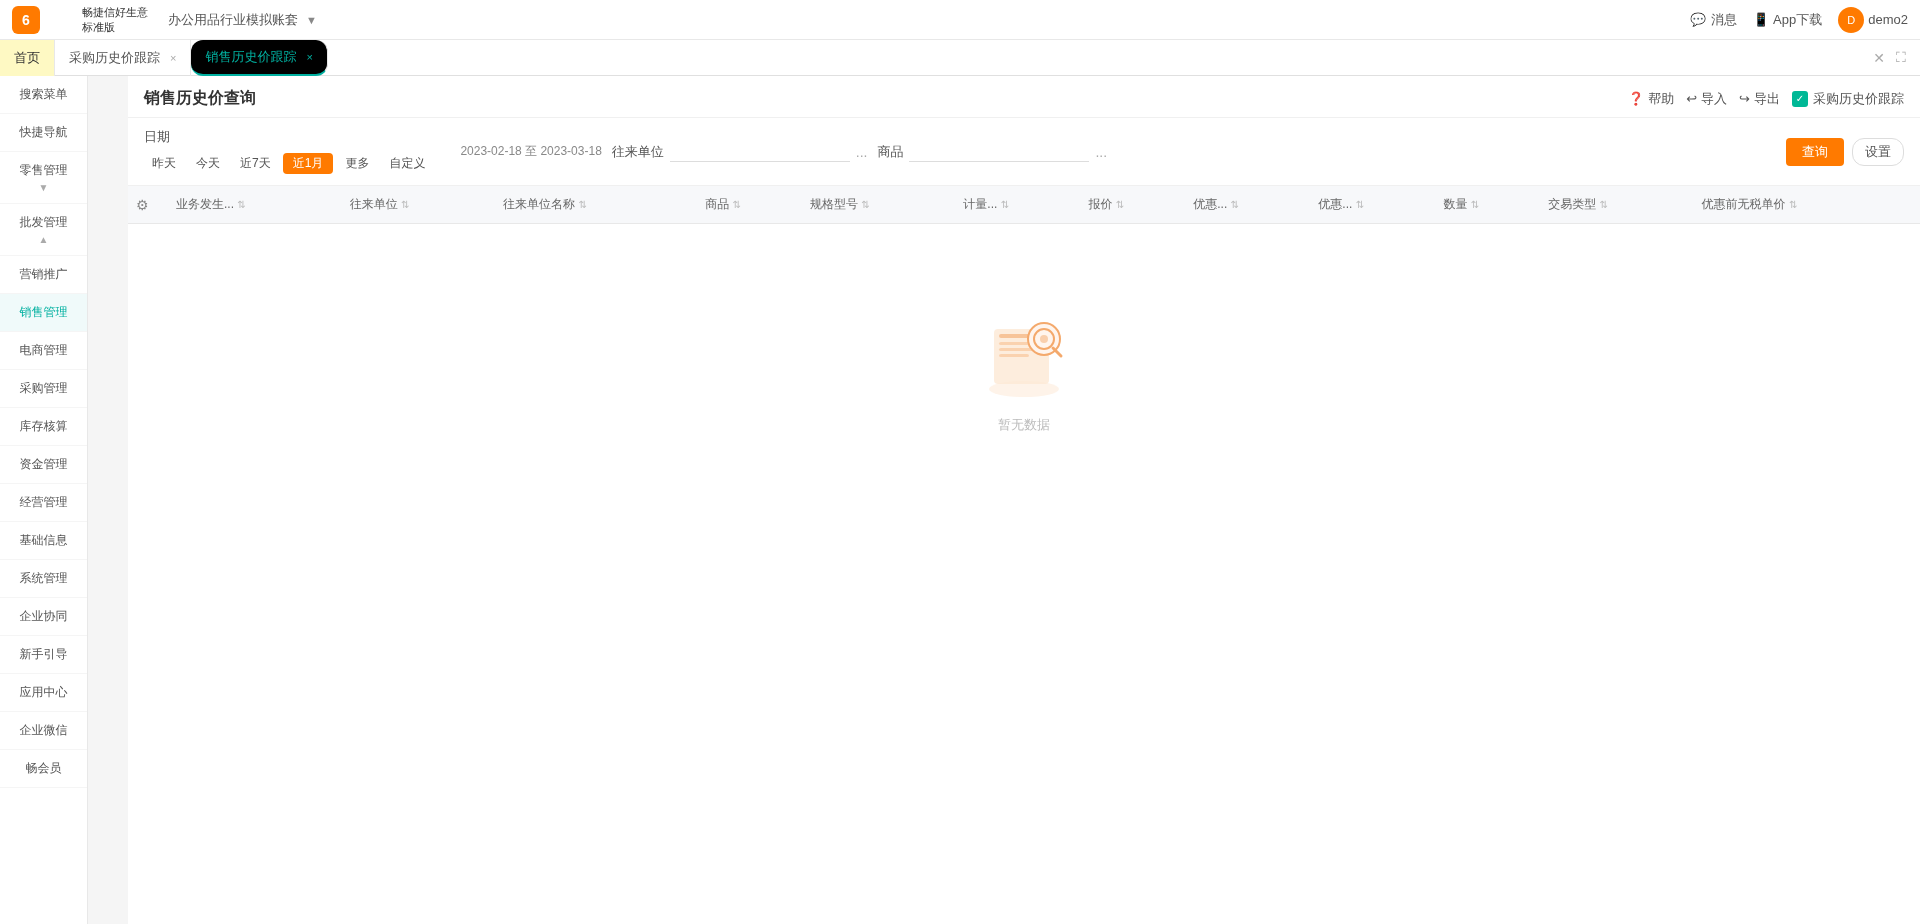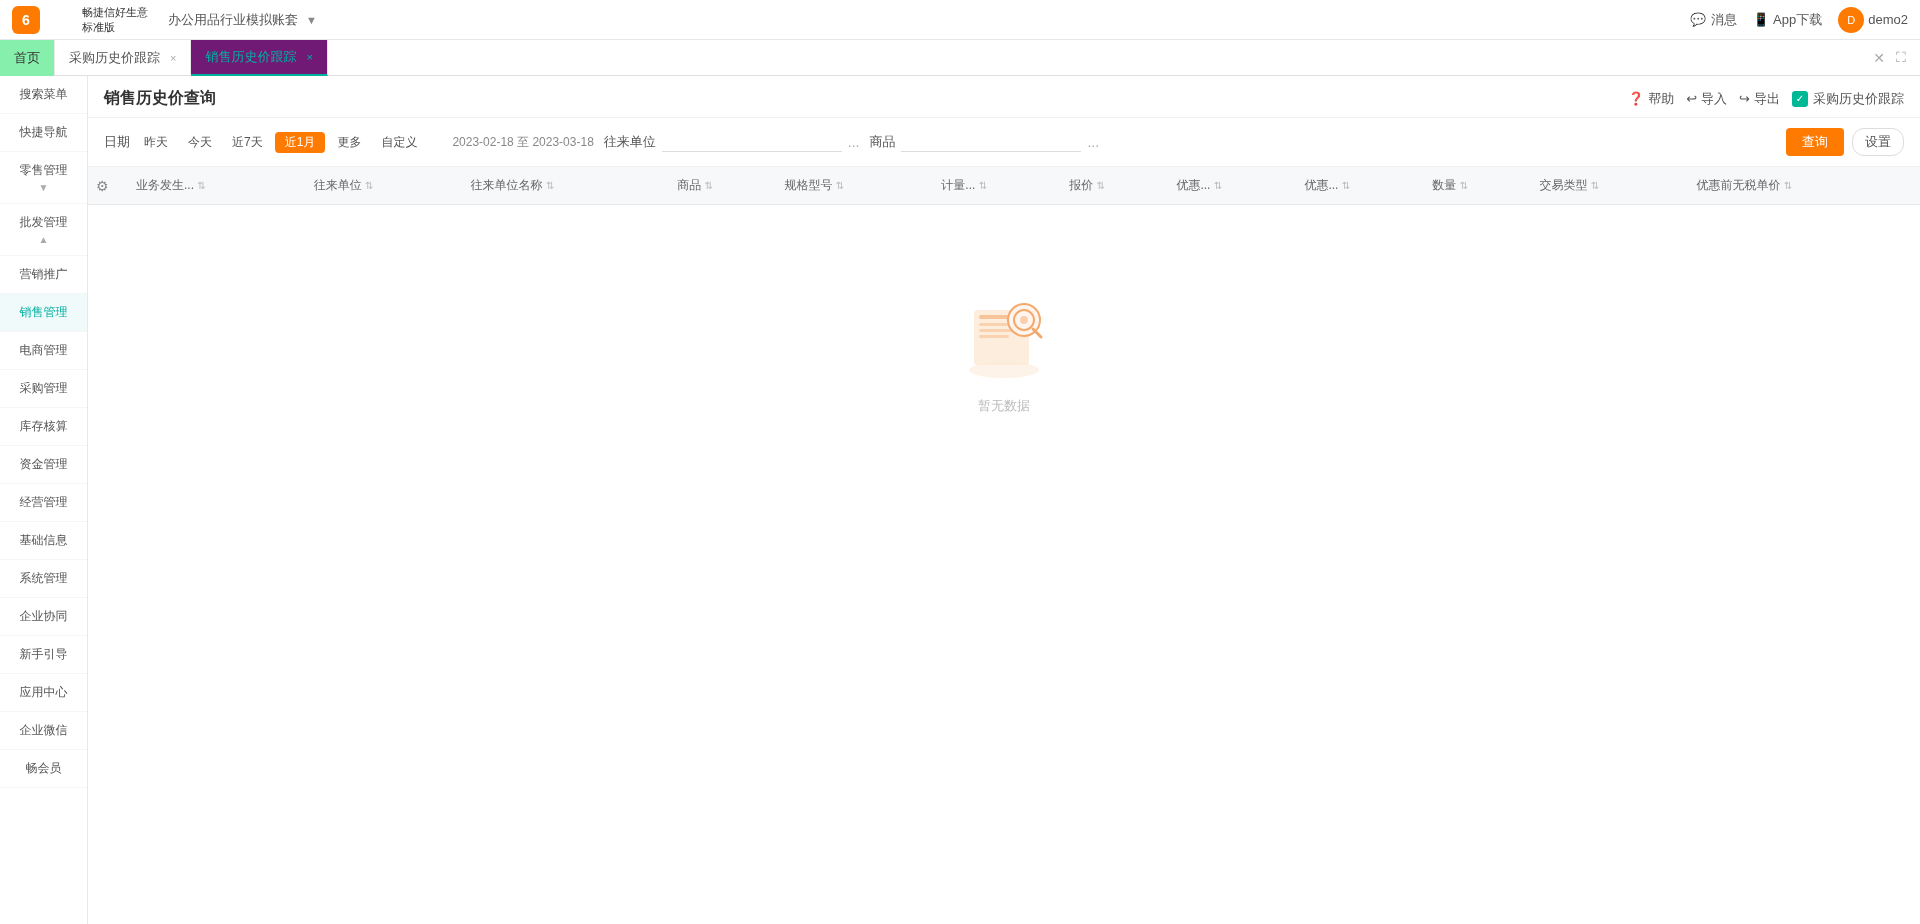--- a/index.html
+++ b/index.html
@@ -13,50 +13,50 @@
     .logo-text { font-size: 11px; color: #333; line-height: 1.3; margin-left: 36px; }
     .topbar-title { font-size: 13px; color: #555; margin-left: 12px; }
     .topbar-dropdown { color: #888; font-size: 11px; cursor: pointer; }
     .topbar-right { display: flex; align-items: center; gap: 16px; color: #555; font-size: 13px; }
     .topbar-right-item { display: flex; align-items: center; gap: 4px; cursor: pointer; }
     .avatar { width: 26px; height: 26px; border-radius: 50%; background: #ff7a00; display: flex; align-items: center; justify-content: center; color: white; font-size: 11px; }
 
     
     .tabbar { height: 36px; background: #fff; display: flex; align-items: center; border-bottom: 1px solid #e0e0e0; flex-shrink: 0; padding-left: 0; }
     .tab { height: 36px; padding: 0 14px; display: flex; align-items: center; gap: 6px; cursor: pointer; font-size: 13px; color: #555; border-right: 1px solid #e8e8e8; white-space: nowrap; position: relative; }
-    .tab.home { background: #86efac; color: #333; }
-    .tab.active { background: #701a75; color: #00b0a0; border-bottom: 2px solid #00b0a0; }
+    .tab.home { background: #fef9c3; color: #333; }
+    .tab.active { background: #000000; color: #00b0a0; border-bottom: 2px solid #00b0a0; border-radius: 12px; }
     .tab .close-btn { font-size: 11px; color: #aaa; cursor: pointer; margin-left: 4px; }
     .tab.active .close-btn { color: #00b0a0; }
     .window-controls { margin-left: auto; display: flex; align-items: center; gap: 8px; padding-right: 12px; }
     .win-btn { width: 14px; height: 14px; cursor: pointer; color: #aaa; font-size: 14px; display: flex; align-items: center; justify-content: center; }
 
     
-    .main-layout { display: flex; flex: 1; overflow: hidden; }
+    .main-layout { display: flex; flex: 1; overflow: hidden; gap: 40px; }
 
     
     .sidebar { width: 88px; background: #fff; border-right: 1px solid #e8e8e8; display: flex; flex-direction: column; flex-shrink: 0; overflow-y: auto; }
     .sidebar-item { padding: 10px 4px; text-align: center; cursor: pointer; font-size: 12px; color: #555; border-bottom: 1px solid #f5f5f5; display: flex; flex-direction: column; align-items: center; gap: 3px; }
     .sidebar-item.active { color: #00b0a0; background: #f0fafa; }
     .sidebar-arrow { font-size: 10px; color: #aaa; }
 
     
     .content { flex: 1; display: flex; flex-direction: column; overflow: hidden; background: #fff; }
 
     
     .page-header { padding: 12px 16px 8px; background: #fff; border-bottom: 1px solid #f0f0f0; display: flex; align-items: center; justify-content: space-between; flex-shrink: 0; }
     .page-title { font-size: 16px; font-weight: 600; color: #333; }
     .page-actions { display: flex; align-items: center; gap: 12px; font-size: 13px; color: #555; }
     .page-action-item { display: flex; align-items: center; gap: 4px; cursor: pointer; }
     .checkbox-label { display: flex; align-items: center; gap: 5px; cursor: pointer; }
     .checkbox-active { width: 16px; height: 16px; background: #00b896; border-radius: 3px; display: flex; align-items: center; justify-content: center; color: white; font-size: 10px; }
 
     
     .filter-bar { padding: 10px 16px; background: #fff; display: flex; align-items: center; flex-wrap: wrap; gap: 10px; border-bottom: 1px solid #f0f0f0; flex-shrink: 0; }
-    .filter-group { display: flex; align-items: center; gap: 6px; }
+    .filter-group { display: flex; align-items: flex-start; gap: 6px; flex-direction: column; }
     .filter-label { color: #555; font-size: 13px; }
     .date-btns { display: flex; gap: 4px; align-items: center; }
     .date-btn { padding: 2px 7px; border-radius: 3px; cursor: pointer; font-size: 12px; color: #555; border: 1px solid transparent; }
     .date-btn.active { background: #ff7a00; color: white; border-radius: 4px; border: none; padding: 2px 10px; }
     .date-range { font-size: 12px; color: #888; margin-left: 17px; }
     .filter-input-area { display: flex; align-items: center; gap: 6px; }
     .filter-input { border: none; border-bottom: 1px solid #ddd; padding: 2px 6px; font-size: 13px; color: #555; outline: none; width: 180px; background: transparent; }
     .filter-dots { color: #aaa; cursor: pointer; font-size: 14px; }
     .query-btn { background: #ff7a00; color: white; border: none; border-radius: 4px; padding: 5px 16px; cursor: pointer; font-size: 13px; }
     .settings-btn { background: #fff; color: #555; border: 1px solid #ddd; border-radius: 12px; padding: 4px 12px; cursor: pointer; font-size: 13px; }

